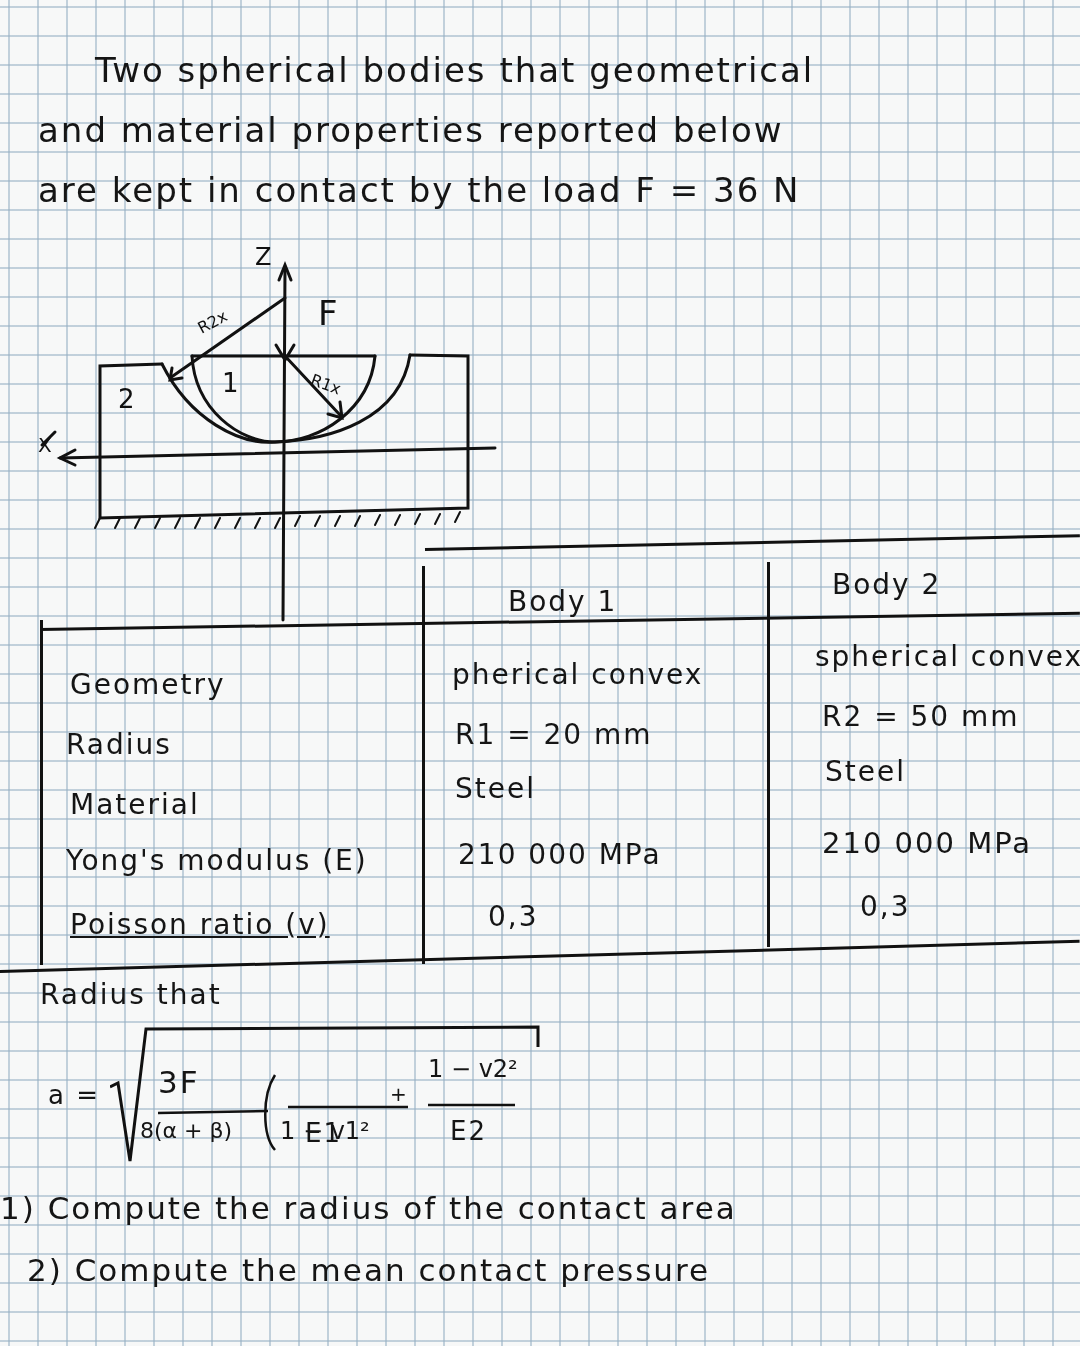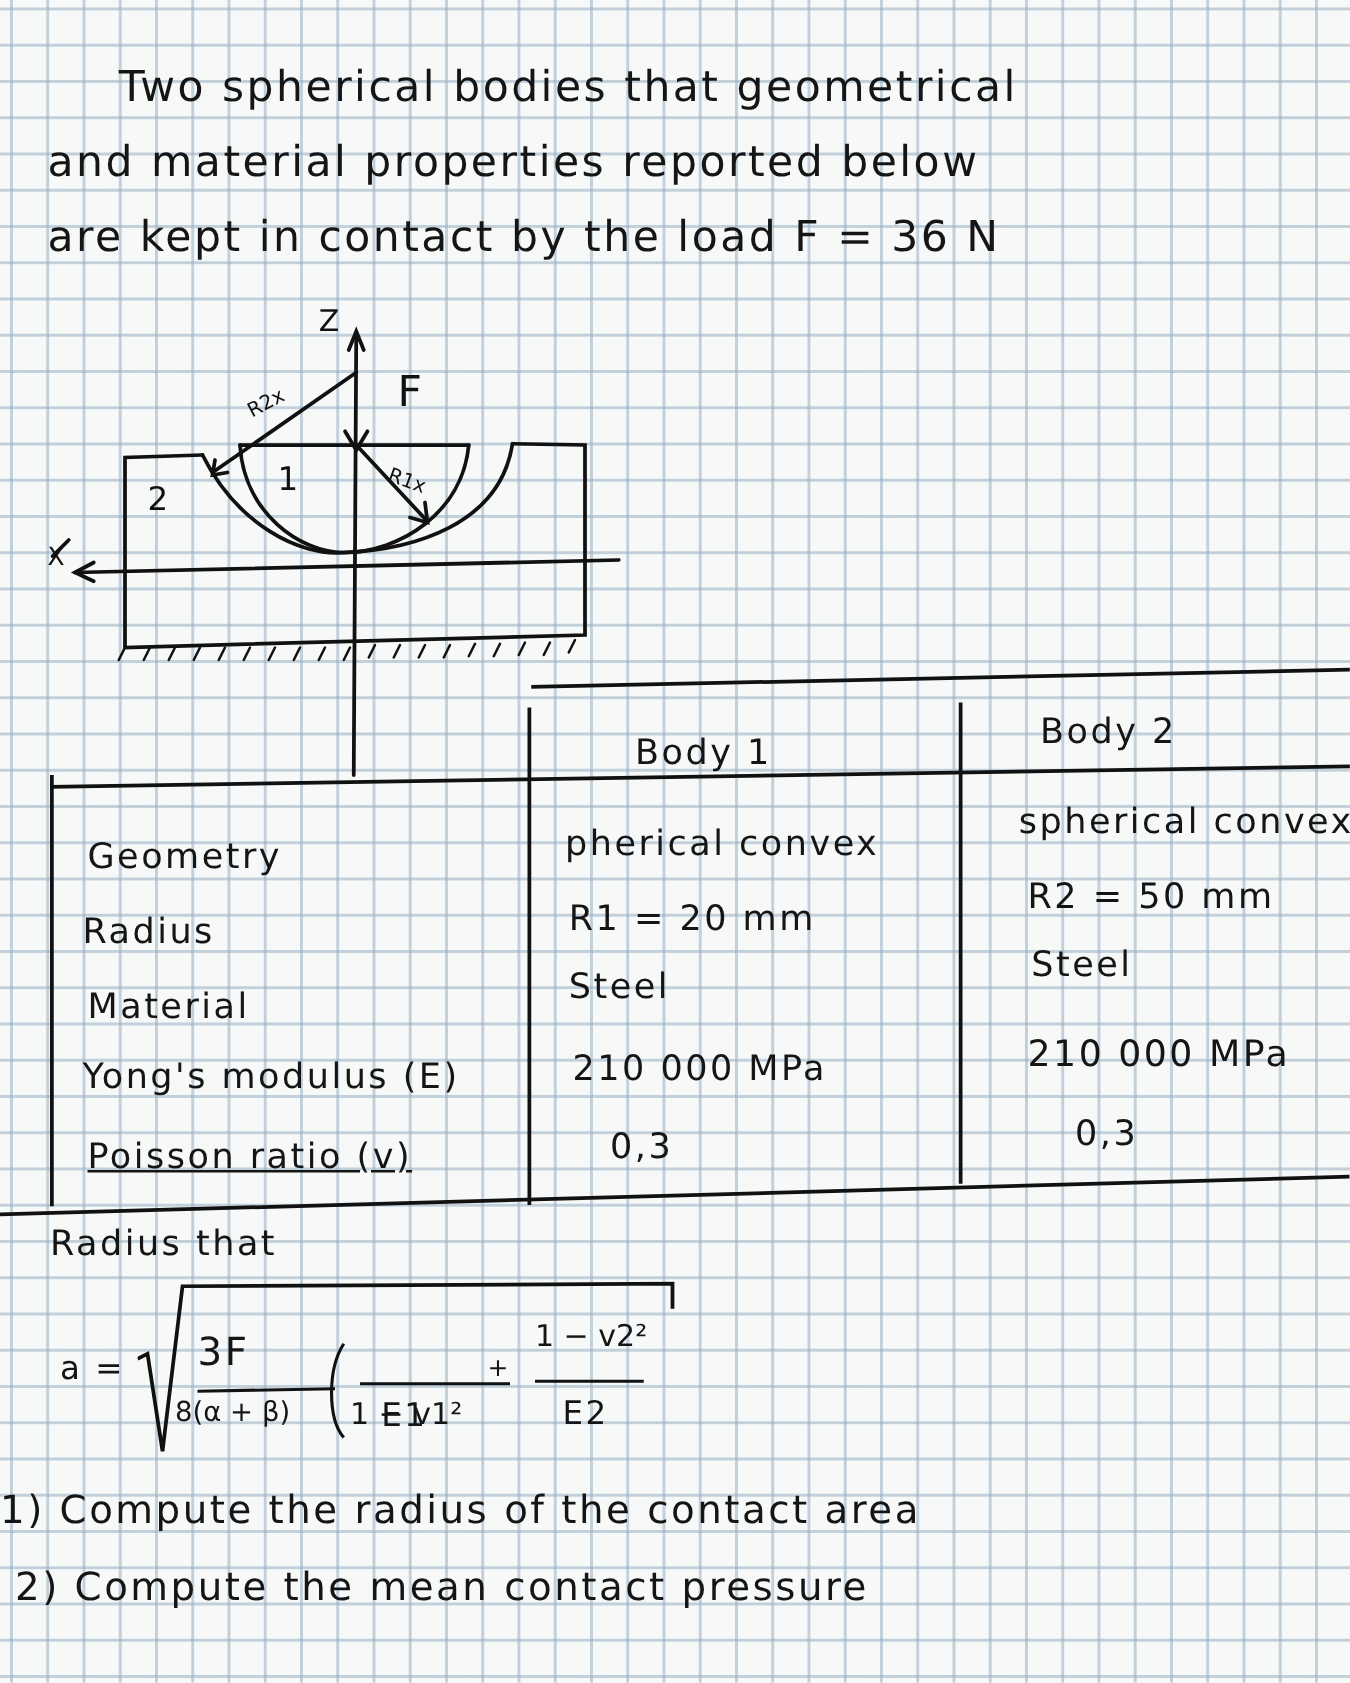--- a/index.html
+++ b/index.html
@@ -125,13 +125,13 @@
 </svg>
 <div class="hw" style="left:158px; top:1064px; font-size:31px;">3F</div>
 <div class="hw" style="left:140px; top:1118px; font-size:22px; letter-spacing:0;">8(α + β)</div>
 <div class="hw" style="left:280px; top:1117px; font-size:24px; letter-spacing:0;">1 − v1²</div>
 <div class="hw" style="left:305px; top:1118px; font-size:26px;">E1</div>
 <div class="hw" style="left:390px; top:1082px; font-size:20px;">+</div>
 <div class="hw" style="left:428px; top:1055px; font-size:24px; letter-spacing:0;">1 − v2²</div>
 <div class="hw" style="left:450px; top:1116px; font-size:26px;">E2</div>
 
 <div class="hw intro" style="left:0px; top:1178px; font-size:31px;">1) Compute the radius of the contact area</div>
-<div class="hw intro" style="left:12px; top:1240px; font-size:31px;">2) Compute the mean contact pressure</div>
+<div class="hw intro" style="left:0px; top:1240px; font-size:31px;padding-left:27px;">2) Compute the mean contact pressure</div>
 
 </body></html>

